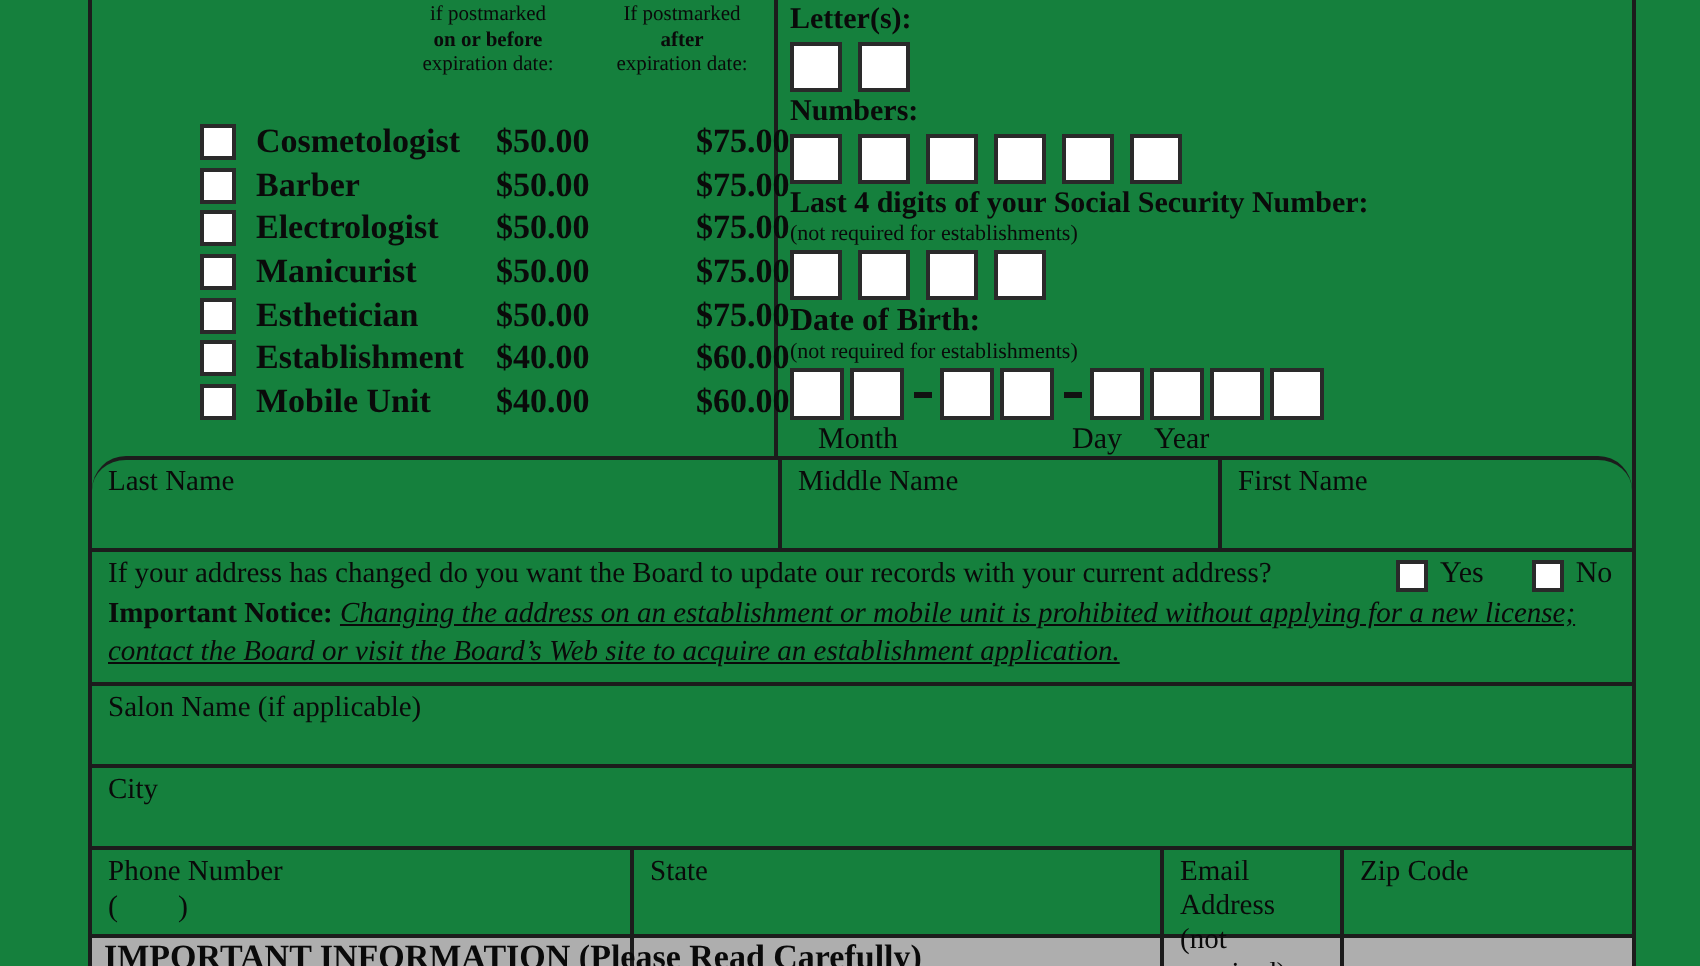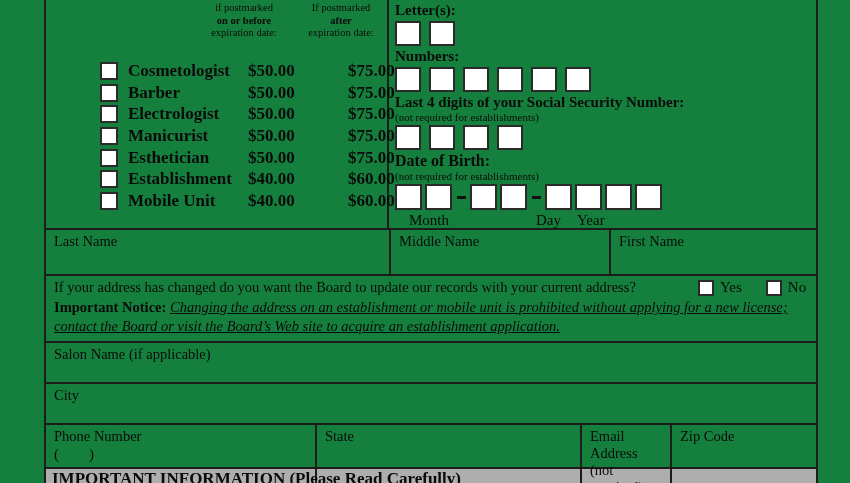--- a/index.html
+++ b/index.html
@@ -29,21 +29,21 @@
   .box-row { display:flex; align-items:center; margin-top:2px; margin-bottom:2px; }
   .char-box { width:26px; height:25px; border:2px solid #2a2a2a; background:#fff; margin-right:8px; }
   .dob-row .char-box { margin-right:3px; width:27px; height:26px; }
   .dob-dash { width:9px; height:3px; background:#111; margin:0 4px 0 2px; }
   #dob-part-labels { position:relative; height:18px; margin-top:1px; font-size:15px; }
   #dob-part-labels span { position:absolute; top:0; }
   #month-label { left:14px; } #day-label { left:100px;margin-left:41px; } #year-label { left:182px; }
   
   .frow { border-top:2px solid #1c1c1c; }
   .fcell { padding:3px 6px 0 8px; font-size:14.5px; }
-  #row-names { height:46px; display:grid; grid-template-columns:343px 220px 1fr; }
+  #row-names { height:46px; display:grid; grid-template-columns:343px 220px 1fr;border-radius:17px; }
   #row-names .fcell + .fcell { border-left:2px solid #1c1c1c; }
   #row-salon { height:41px; }
   #row-question { height:67px; position:relative; padding:3px 8px 0 8px; }
   .q-text { font-size:14.5px; }
   #yesno-group { position:absolute; left:652px; top:3px; display:flex; align-items:center; }
   .yn-box { width:16px; height:16px; border:2px solid #2a2a2a; background:#fff; }
   .yn-label { font-size:15px; margin-left:6px; }
   #yn-no-box { margin-left:24px; }
   .notice { font-size:14.5px; line-height:1.28; margin-top:2px; }
   .notice-label { font-weight:bold; }

